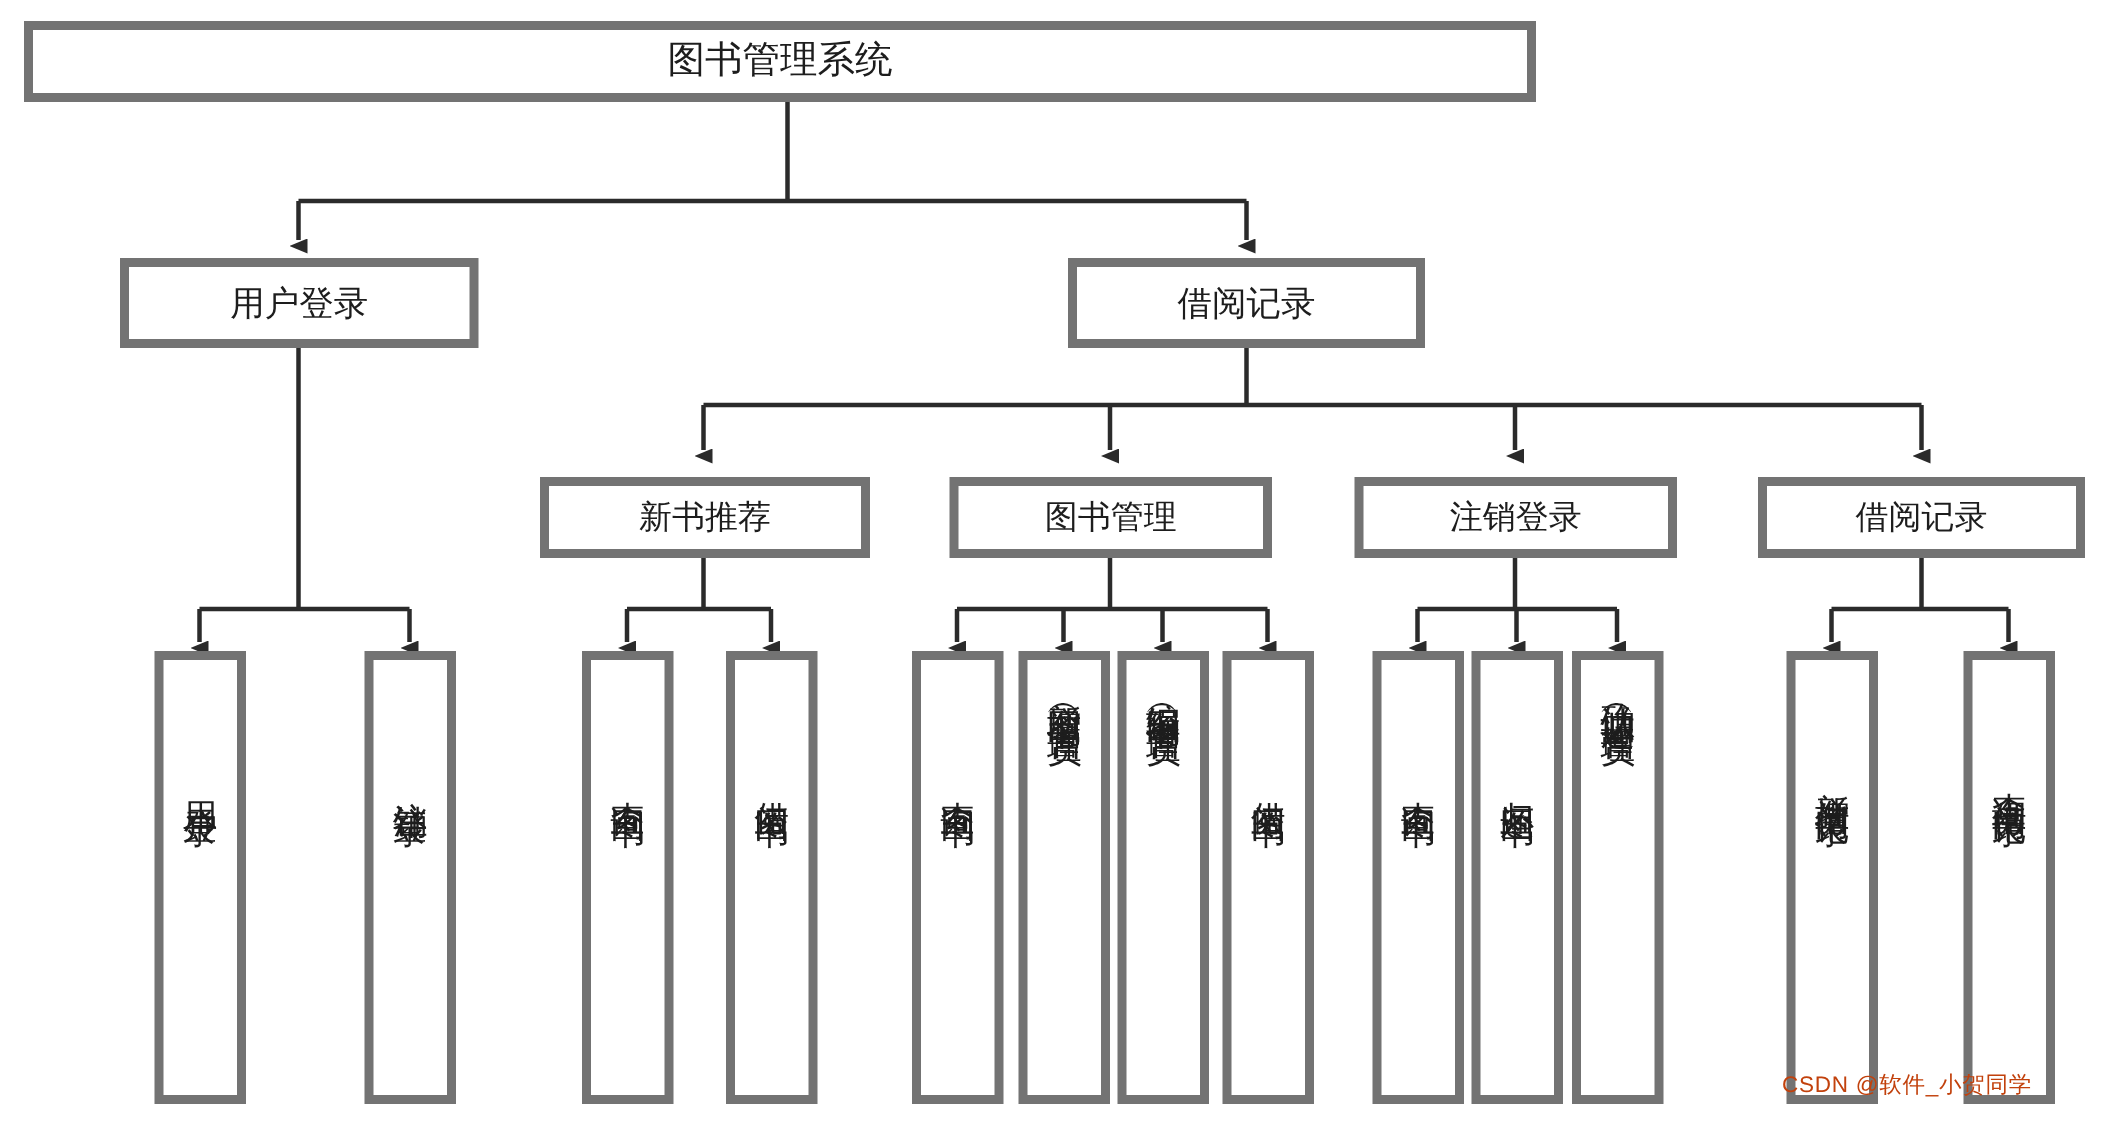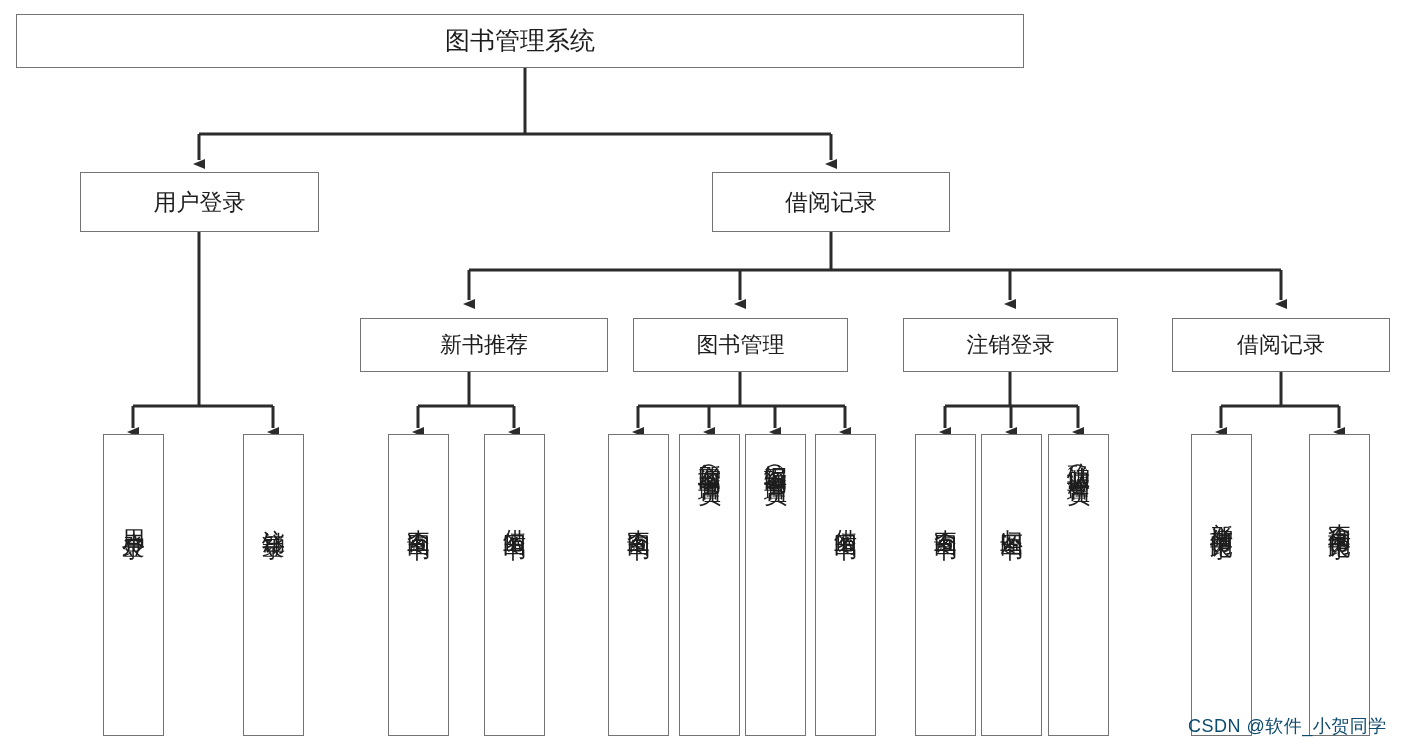--- a/index.html
+++ b/index.html
@@ -22,21 +22,21 @@
     left: 0;
     top: 0;
     width: 1405px;
     height: 747px;
     pointer-events: none;
   }
   .node {
     position: absolute;
     box-sizing: border-box;
     background: #ffffff;
-    border: 1px solid #737373;
+    border: 6px solid #737373;
     display: flex;
     align-items: center;
     justify-content: center;
     text-align: center;
     color: #1d1d1d;
   }
   .node .lbl {
     display: block;
     line-height: 1.25;
   }
@@ -58,22 +58,22 @@
     letter-spacing: 3px;
     line-height: 1;
     white-space: nowrap;
   }
   .node.vleaf.short .lbl { margin-top: 72px; }
   .node.vleaf.mid .lbl   { margin-top: 66px; }
   .node.vleaf.tall .lbl  { margin-top: 6px; }
 
   .watermark {
     position: absolute;
-    font-size: 18px;
-    color: #0c4a6e;
+    font-size: 15px;
+    color: #c2410c;
     white-space: nowrap;
     letter-spacing: 0.5px;
   }
 </style>
 </head>
 <body>
 
 <div id="canvas">
 
   <svg class="connectors" viewBox="0 0 1405 747" xmlns="http://www.w3.org/2000/svg">
@@ -130,21 +130,21 @@
     <span class="lbl">图书管理系统</span>
   </div>
 
   <div class="node h-mid" style="left:80px; top:172px; width:239px; height:60px;">
     <span class="lbl">用户登录</span>
   </div>
   <div class="node h-mid" style="left:712px; top:172px; width:238px; height:60px;">
     <span class="lbl">借阅记录</span>
   </div>
 
-  <div class="node h-sub" style="left:360px; top:318px; width:248px; height:54px;">
+  <div class="node h-sub" style="left:360px; top:318px; width:220px; height:54px;">
     <span class="lbl">新书推荐</span>
   </div>
   <div class="node h-sub" style="left:633px; top:318px; width:215px; height:54px;">
     <span class="lbl">图书管理</span>
   </div>
   <div class="node h-sub" style="left:903px; top:318px; width:215px; height:54px;">
     <span class="lbl">注销登录</span>
   </div>
   <div class="node h-sub" style="left:1172px; top:318px; width:218px; height:54px;">
     <span class="lbl">借阅记录</span>

